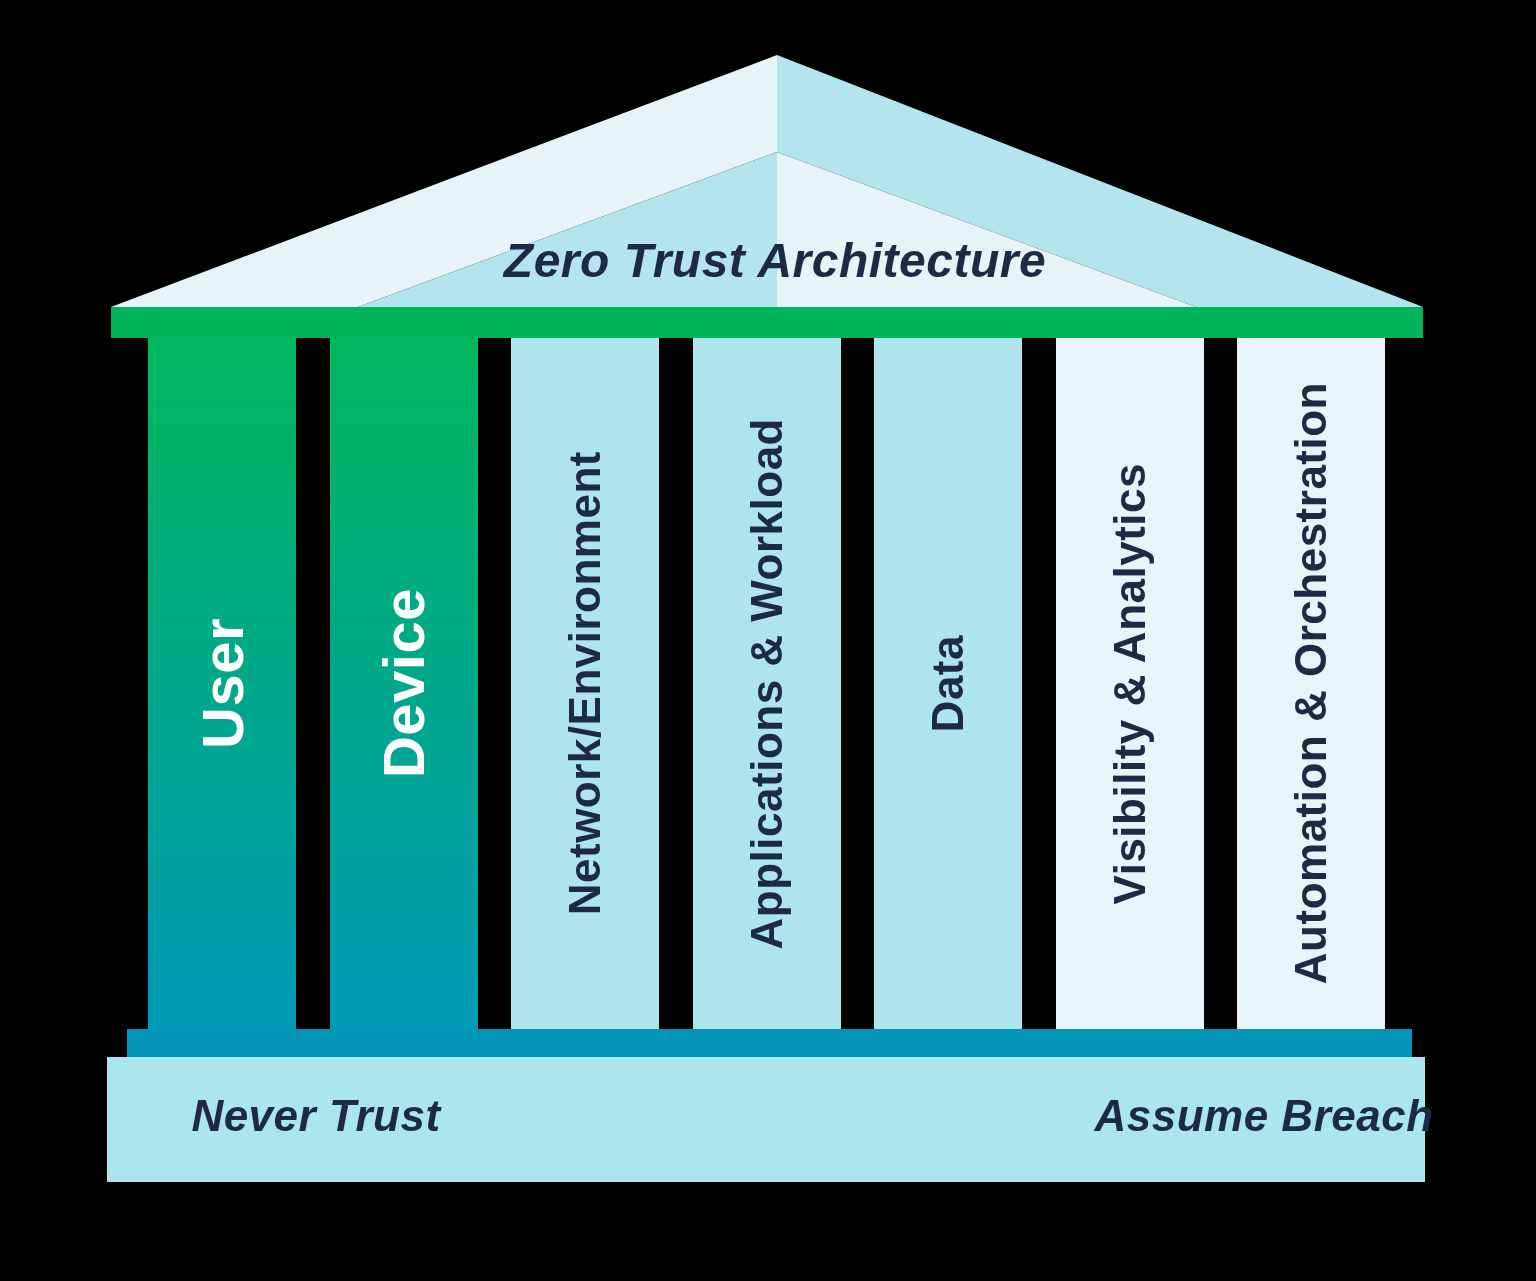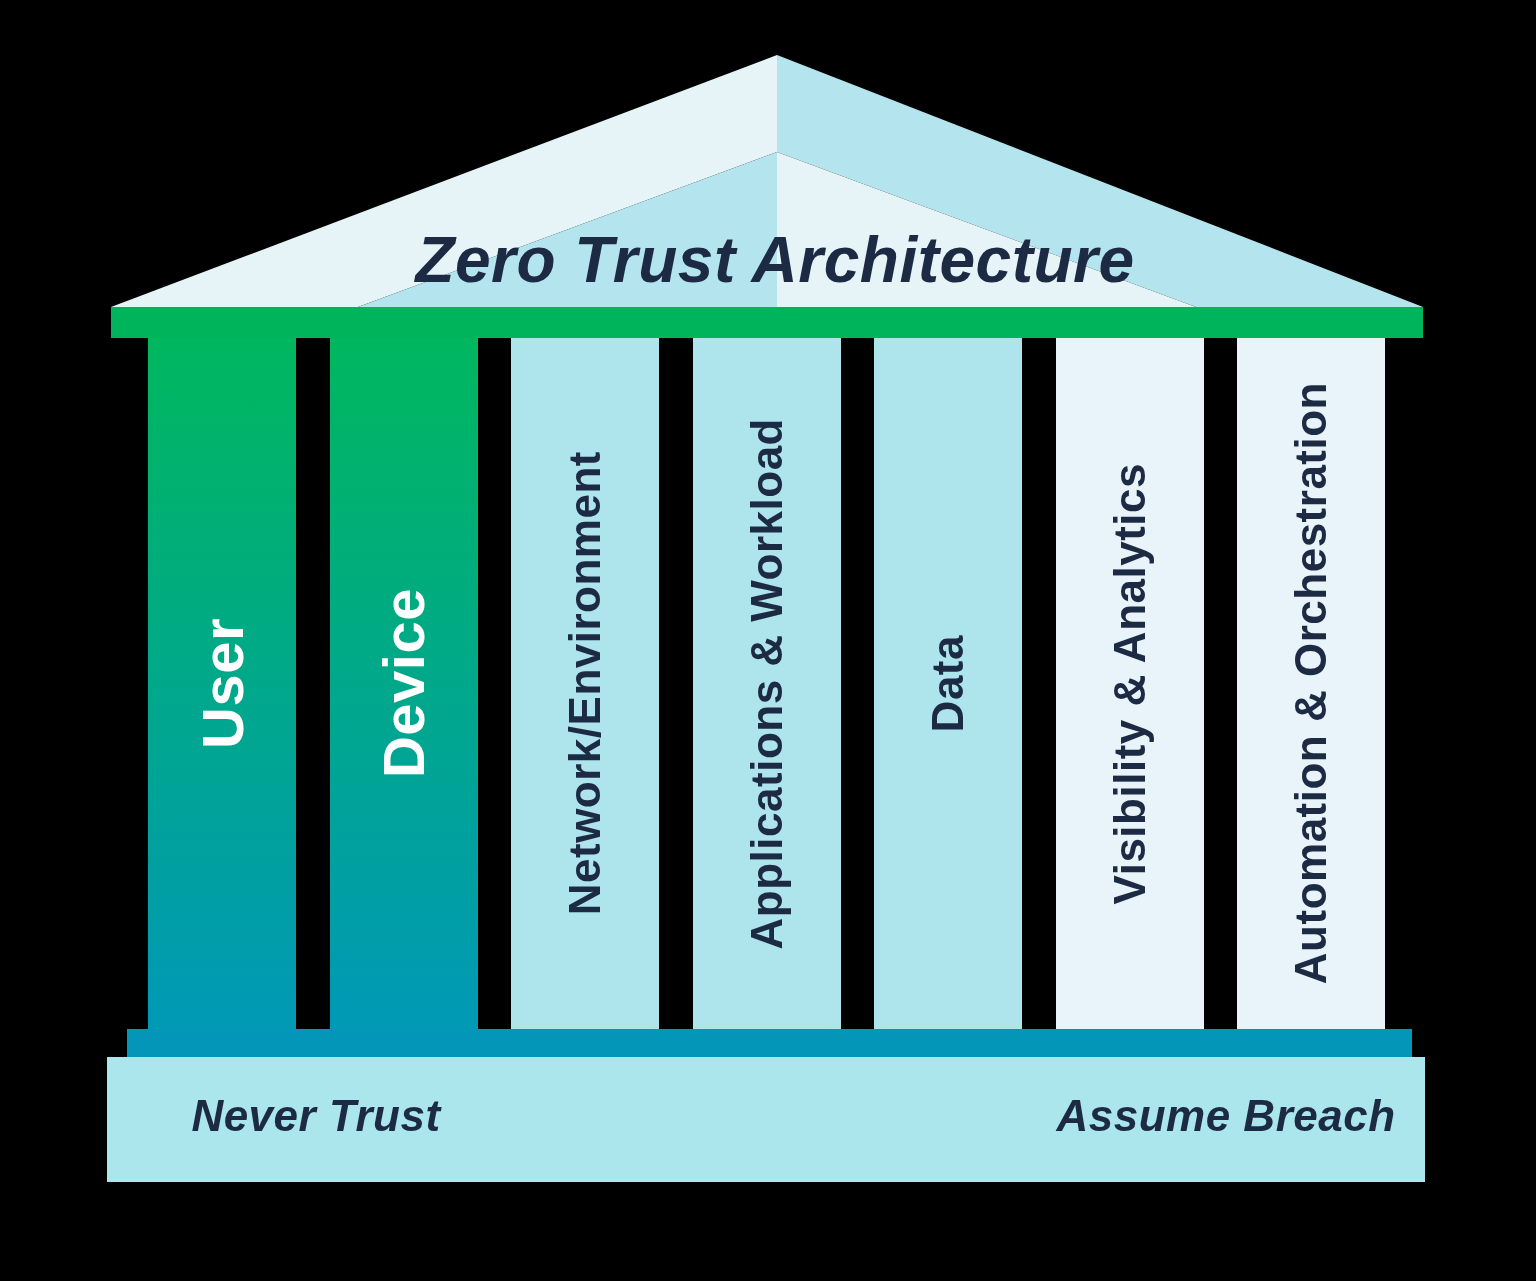--- a/index.html
+++ b/index.html
@@ -20,21 +20,21 @@
   body{
     width:1536px;height:1281px;
     font-family:"Liberation Sans",sans-serif;
     position:relative;overflow:hidden;
   }
   .stage{position:absolute;left:0;top:0;width:1536px;height:1281px;background:#000;}
   .roof-svg{position:absolute;left:0;top:0;width:1536px;height:1281px;display:block;}
   .diagram-title{
     position:absolute;left:775px;top:260px;
     transform:translate(-50%,-50%);
-    font-size:64px;font-weight:bold;font-style:italic;
+    font-size:48px;font-weight:bold;font-style:italic;
     color:var(--text-navy);white-space:nowrap;letter-spacing:0.5px;
   }
   .entablature{
     position:absolute;left:111px;top:307px;width:1312px;height:31px;
     background:var(--beam-green);
   }
   .pillars-row{
     position:absolute;left:148px;top:338px;width:1237px;height:691px;
     display:flex;justify-content:space-between;
   }
@@ -59,21 +59,21 @@
     position:absolute;left:107px;top:1057px;width:1318px;height:125px;
     background:var(--foundation-blue);
   }
   .principle{
     position:absolute;top:1116px;transform:translate(-50%,-50%);
     font-size:44px;font-weight:bold;font-style:italic;
     color:var(--text-navy);white-space:nowrap;letter-spacing:0.5px;text-align:right;
   }
   .principle.p0{left:316px;}
   .principle.p1{left:765px;}
-  .principle.p2{left:1226px;}
+  .principle.p2{left:1264px;}
 </style>
 </head>
 <body>
 
 <div class="stage">
 
   <svg class="roof-svg" viewBox="0 0 1536 1281" xmlns="http://www.w3.org/2000/svg">
     <polygon points="111,307 777,55 777,152 358,307" fill="var(--roof-light)"></polygon>
     <polygon points="777,55 1423,307 1196,307 777,152" fill="var(--roof-medium)"></polygon>
     <polygon points="777,152 777,307 358,307" fill="var(--roof-medium)"></polygon>

